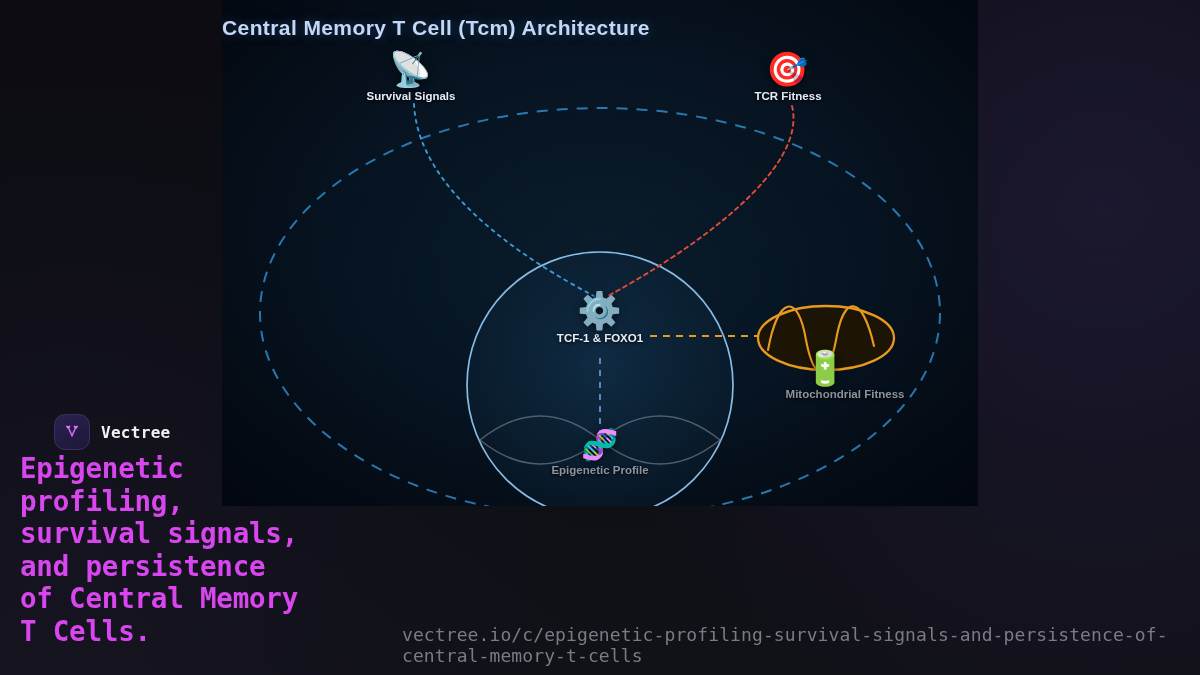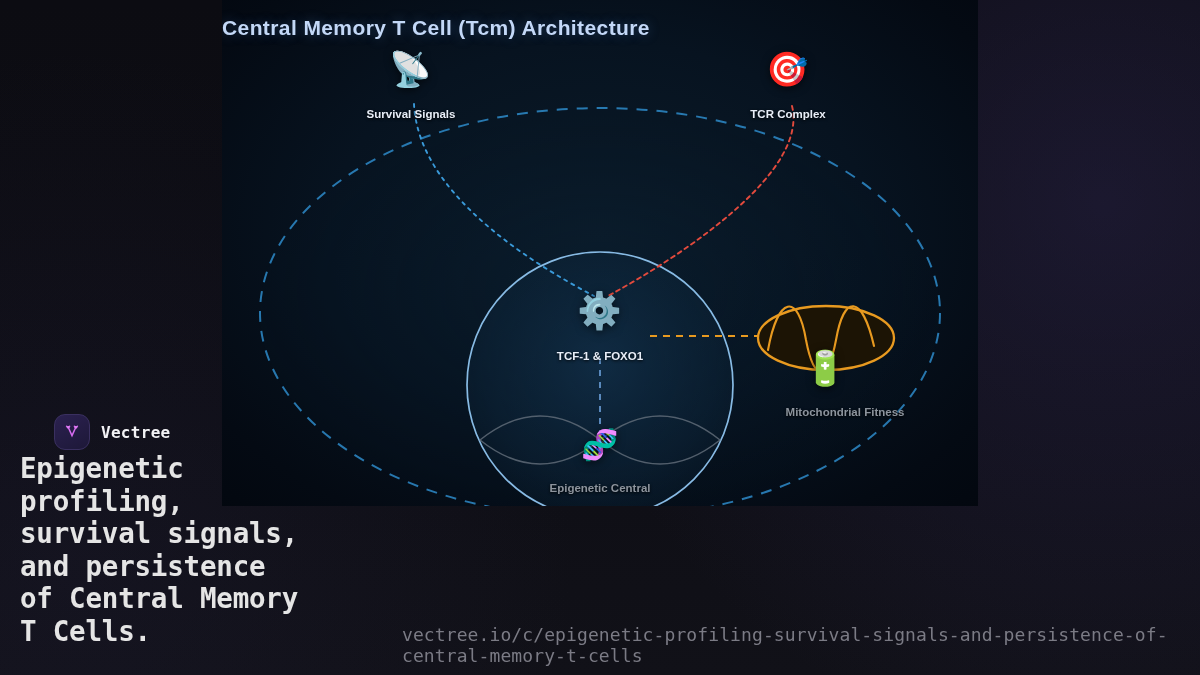--- a/index.html
+++ b/index.html
@@ -27,21 +27,21 @@
 
   .diagram-title{
     position:absolute;left:0;top:16px;width:756px;text-align:left;
     font-size:21px;font-weight:bold;color:#c3d8f7;letter-spacing:.4px;
     text-shadow:0 0 12px rgba(90,140,220,.35);
   }
 
   .node{position:absolute;text-align:center;transform:translate(-50%,0);}
   .node .glyph{font-size:34px;line-height:38px;display:block;
     filter:drop-shadow(0 2px 4px rgba(0,0,0,.6));}
-  .node .nlabel{display:block;margin-top:20px;font-size:11.5px;font-weight:bold;
+  .node .nlabel{display:block;margin-top:2px;font-size:11.5px;font-weight:bold;
     color:#e8eef8;text-shadow:0 1px 3px rgba(0,0,0,.9);white-space:nowrap;}
   .node.dim .nlabel{color:#8d949d;}
 
   #node-survival{left:189px;top:50px;}
   #node-tcr{left:566px;top:50px;}
   #node-tf{left:378px;top:292px;}
   #node-tf .glyph{font-size:36px;}
   #node-epi{left:378px;top:428px;}
   #node-epi .glyph{font-size:30px;line-height:34px;}
   #node-mito{left:604px;top:350px;}
@@ -51,21 +51,21 @@
   
   #brand{position:absolute;left:22px;top:414px;display:flex;align-items:center;gap:11px;padding-left:32px;}
   #brand-mark{width:34px;height:34px;border-radius:11px;
     background:linear-gradient(150deg,#2b2150 0%,#1d1838 100%);
     border:1px solid #3a3060;display:flex;align-items:center;justify-content:center;}
   #brand-name{font-family:"DejaVu Sans Mono","Liberation Mono",monospace;
     font-size:16px;font-weight:bold;color:#f2f2f5;letter-spacing:.3px;}
 
   #headline{position:absolute;left:20px;top:452px;width:400px;
     font-family:"DejaVu Sans Mono","Liberation Mono",monospace;
-    font-size:27.5px;line-height:32.5px;font-weight:bold;color:#e5e5e5;
+    font-size:27.5px;line-height:32.5px;font-weight:bold;color:#d946ef;
     letter-spacing:-0.2px;white-space:pre-line;}
 
   #footer-url{position:absolute;left:402px;top:624px;
     font-family:"DejaVu Sans Mono","Liberation Mono",monospace;
     font-size:18px;color:#7b7b85;letter-spacing:.1px;}
 </style>
 </head>
 <body>
 
 <div id="page-bg"></div>
@@ -107,31 +107,31 @@
 
   <div class="diagram-title">Central Memory T Cell (Tcm) Architecture</div>
 
   <div class="node" id="node-survival">
     <span class="glyph">📡</span>
     <span class="nlabel">Survival Signals</span>
   </div>
 
   <div class="node" id="node-tcr">
     <span class="glyph">🎯</span>
-    <span class="nlabel">TCR Complex</span>
+    <span class="nlabel">TCR Fitness</span>
   </div>
 
   <div class="node" id="node-tf">
     <span class="glyph">⚙️</span>
     <span class="nlabel">TCF-1 &amp; FOXO1</span>
   </div>
 
   <div class="node dim" id="node-epi">
     <span class="glyph">🧬</span>
-    <span class="nlabel">Epigenetic Central</span>
+    <span class="nlabel">Epigenetic Profile</span>
   </div>
 
   <div class="node dim" id="node-mito">
     <span class="glyph">🔋</span>
     <span class="nlabel">Mitochondrial Fitness</span>
   </div>
 </div>
 
 <div id="brand">
   <div id="brand-mark">

